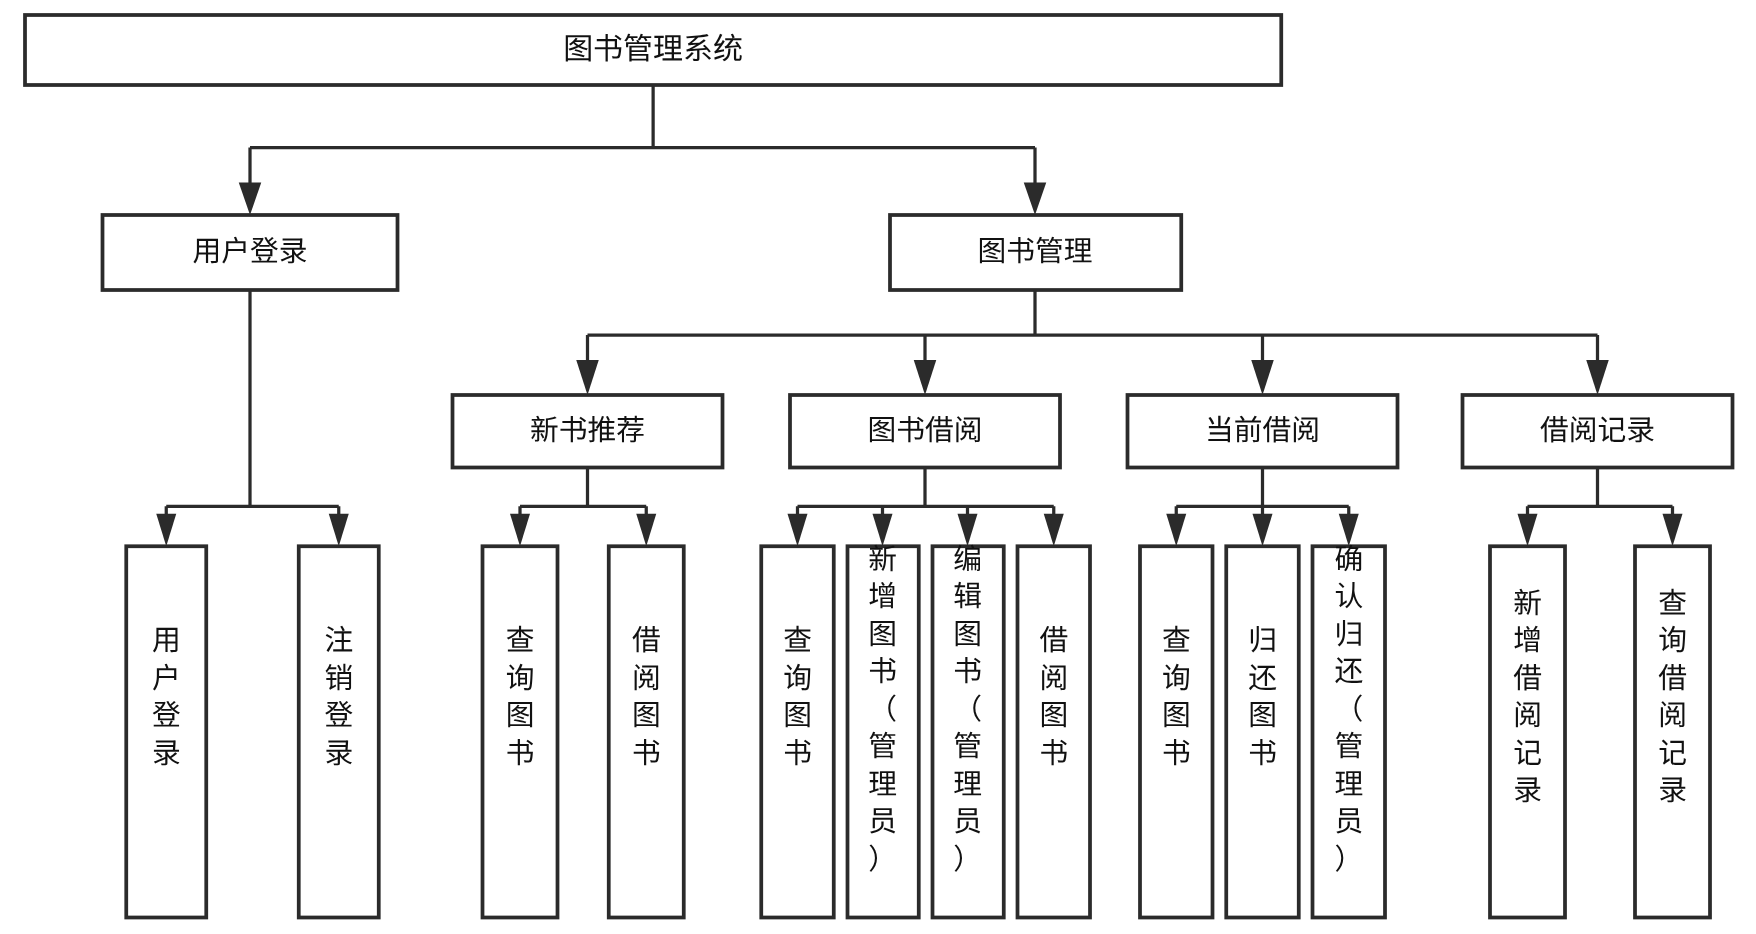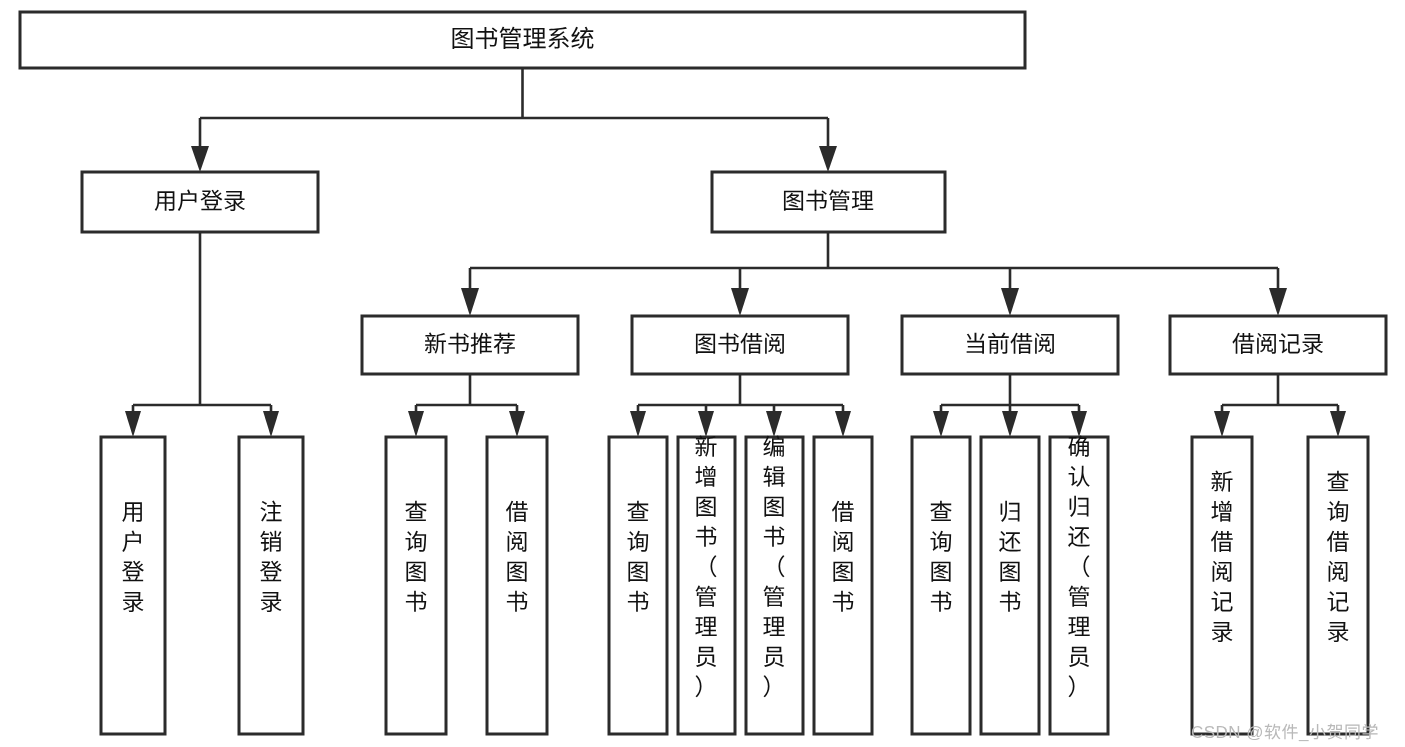--- a/index.html
+++ b/index.html
@@ -238,14 +238,13 @@
       <text class="leaf-label"><tspan x="1222" y="490">新</tspan><tspan x="1222" y="520">增</tspan><tspan x="1222" y="550">借</tspan><tspan x="1222" y="580">阅</tspan><tspan x="1222" y="610">记</tspan><tspan x="1222" y="640">录</tspan></text>
     </g>
 
     <g>
       <rect class="node-rect leaf" x="1308" y="437" width="60" height="297"></rect>
       <text class="leaf-label"><tspan x="1338" y="490">查</tspan><tspan x="1338" y="520">询</tspan><tspan x="1338" y="550">借</tspan><tspan x="1338" y="580">阅</tspan><tspan x="1338" y="610">记</tspan><tspan x="1338" y="640">录</tspan></text>
     </g>
 
   </svg>
 
-  <div class="watermark">CSDN @软件_小贺同学</div>
 </div>
 
 </body></html>

